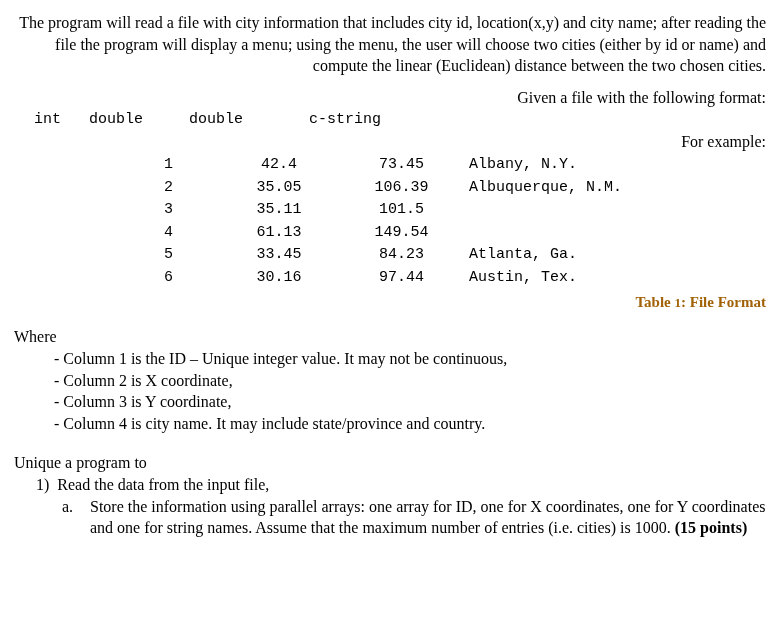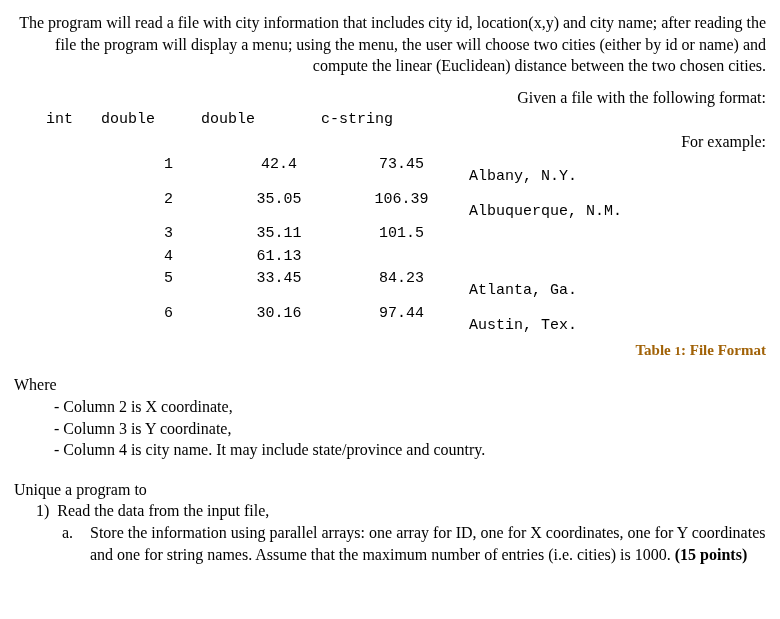--- a/index.html
+++ b/index.html
@@ -18,37 +18,37 @@
     }
     p {
       margin: 0 0 10px 0;
       text-align: right;
     }
     .format-line {
       margin: 0 0 2px 0;
     }
     .format-row {
       display: flex;
-      margin-left: 32px;
+      margin-left: 20px;
     }
     .format-row .c1 { width: 55px; }
     .format-row .c2 { width: 100px; }
     .format-row .c3 { width: 120px; }
     .format-row .c4 { }
     .data-table {
       margin-left: 150px;
       line-height: 1.5;
     }
     .data-row {
       display: flex;
     }
     .data-row .col-id { width: 60px; text-align: left; }
     .data-row .col-x  { width: 110px; text-align: center; }
     .data-row .col-y  { width: 135px; text-align: center; }
-    .data-row .col-name { text-align: left; margin-top: 12px; }
+    .data-row .col-name { text-align: left; }
     .caption {
       text-align: right;
       color: #a16207;
       font-family: "Times New Roman", Times, serif;
       font-weight: bold;
       font-size: 15px;
       margin: 3px 0 14px 0;
     }
     .caption .num {
       font-size: 13px;
@@ -110,20 +110,21 @@
     <div class="col-name">Albuquerque, N.M.</div>
   </div>
   <div class="data-row">
     <div class="col-id">3</div>
     <div class="col-x">35.11</div>
     <div class="col-y">101.5</div>
   </div>
   <div class="data-row">
     <div class="col-id">4</div>
     <div class="col-x">61.13</div>
+    <div class="col-y">149.54</div>
   </div>
   <div class="data-row">
     <div class="col-id">5</div>
     <div class="col-x">33.45</div>
     <div class="col-y">84.23</div>
     <div class="col-name">Atlanta, Ga.</div>
   </div>
   <div class="data-row">
     <div class="col-id">6</div>
     <div class="col-x">30.16</div>
@@ -132,20 +133,21 @@
   </div>
 </div>
 
 <div class="caption">
   <span>Table </span><span class="num">1</span><span>: File Format</span>
 </div>
 
 <div class="where-block">
   <div>Where</div>
   <div class="where-list">
+    <div>- Column 1 is the ID – Unique integer value. It may not be continuous,</div>
     <div>- Column 2 is X coordinate,</div>
     <div>- Column 3 is Y coordinate,</div>
     <div>- Column 4 is city name. It may include state/province and country.</div>
   </div>
 </div>
 
 <div>
   <div>Unique a program to</div>
   <div class="task-list">
     <div>

